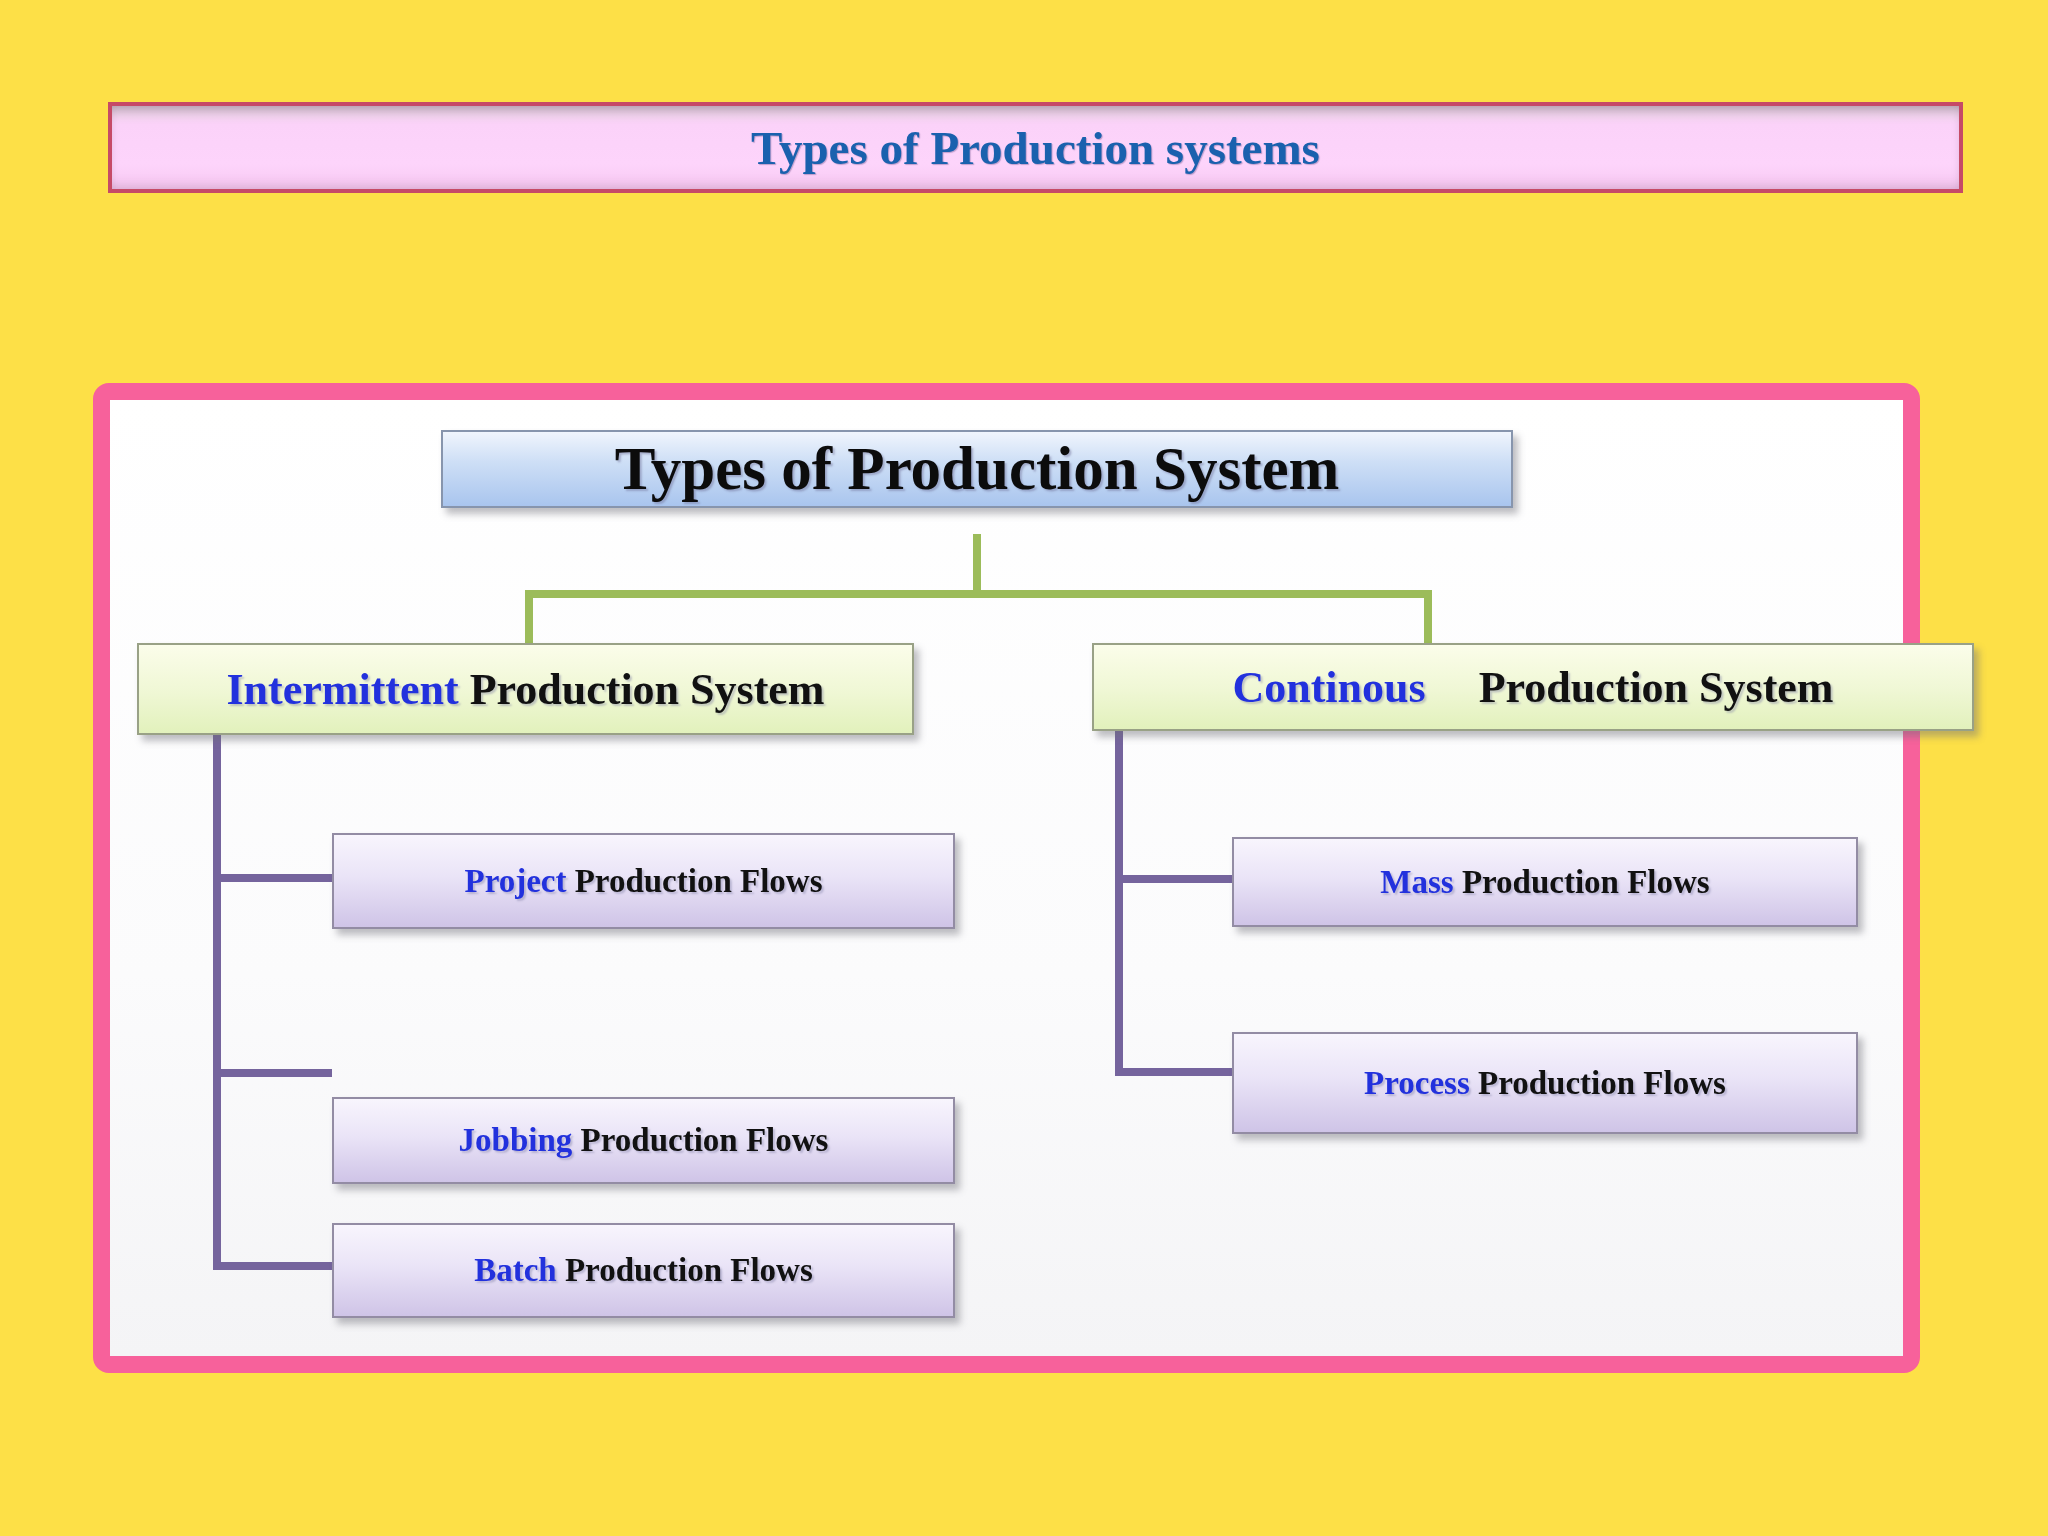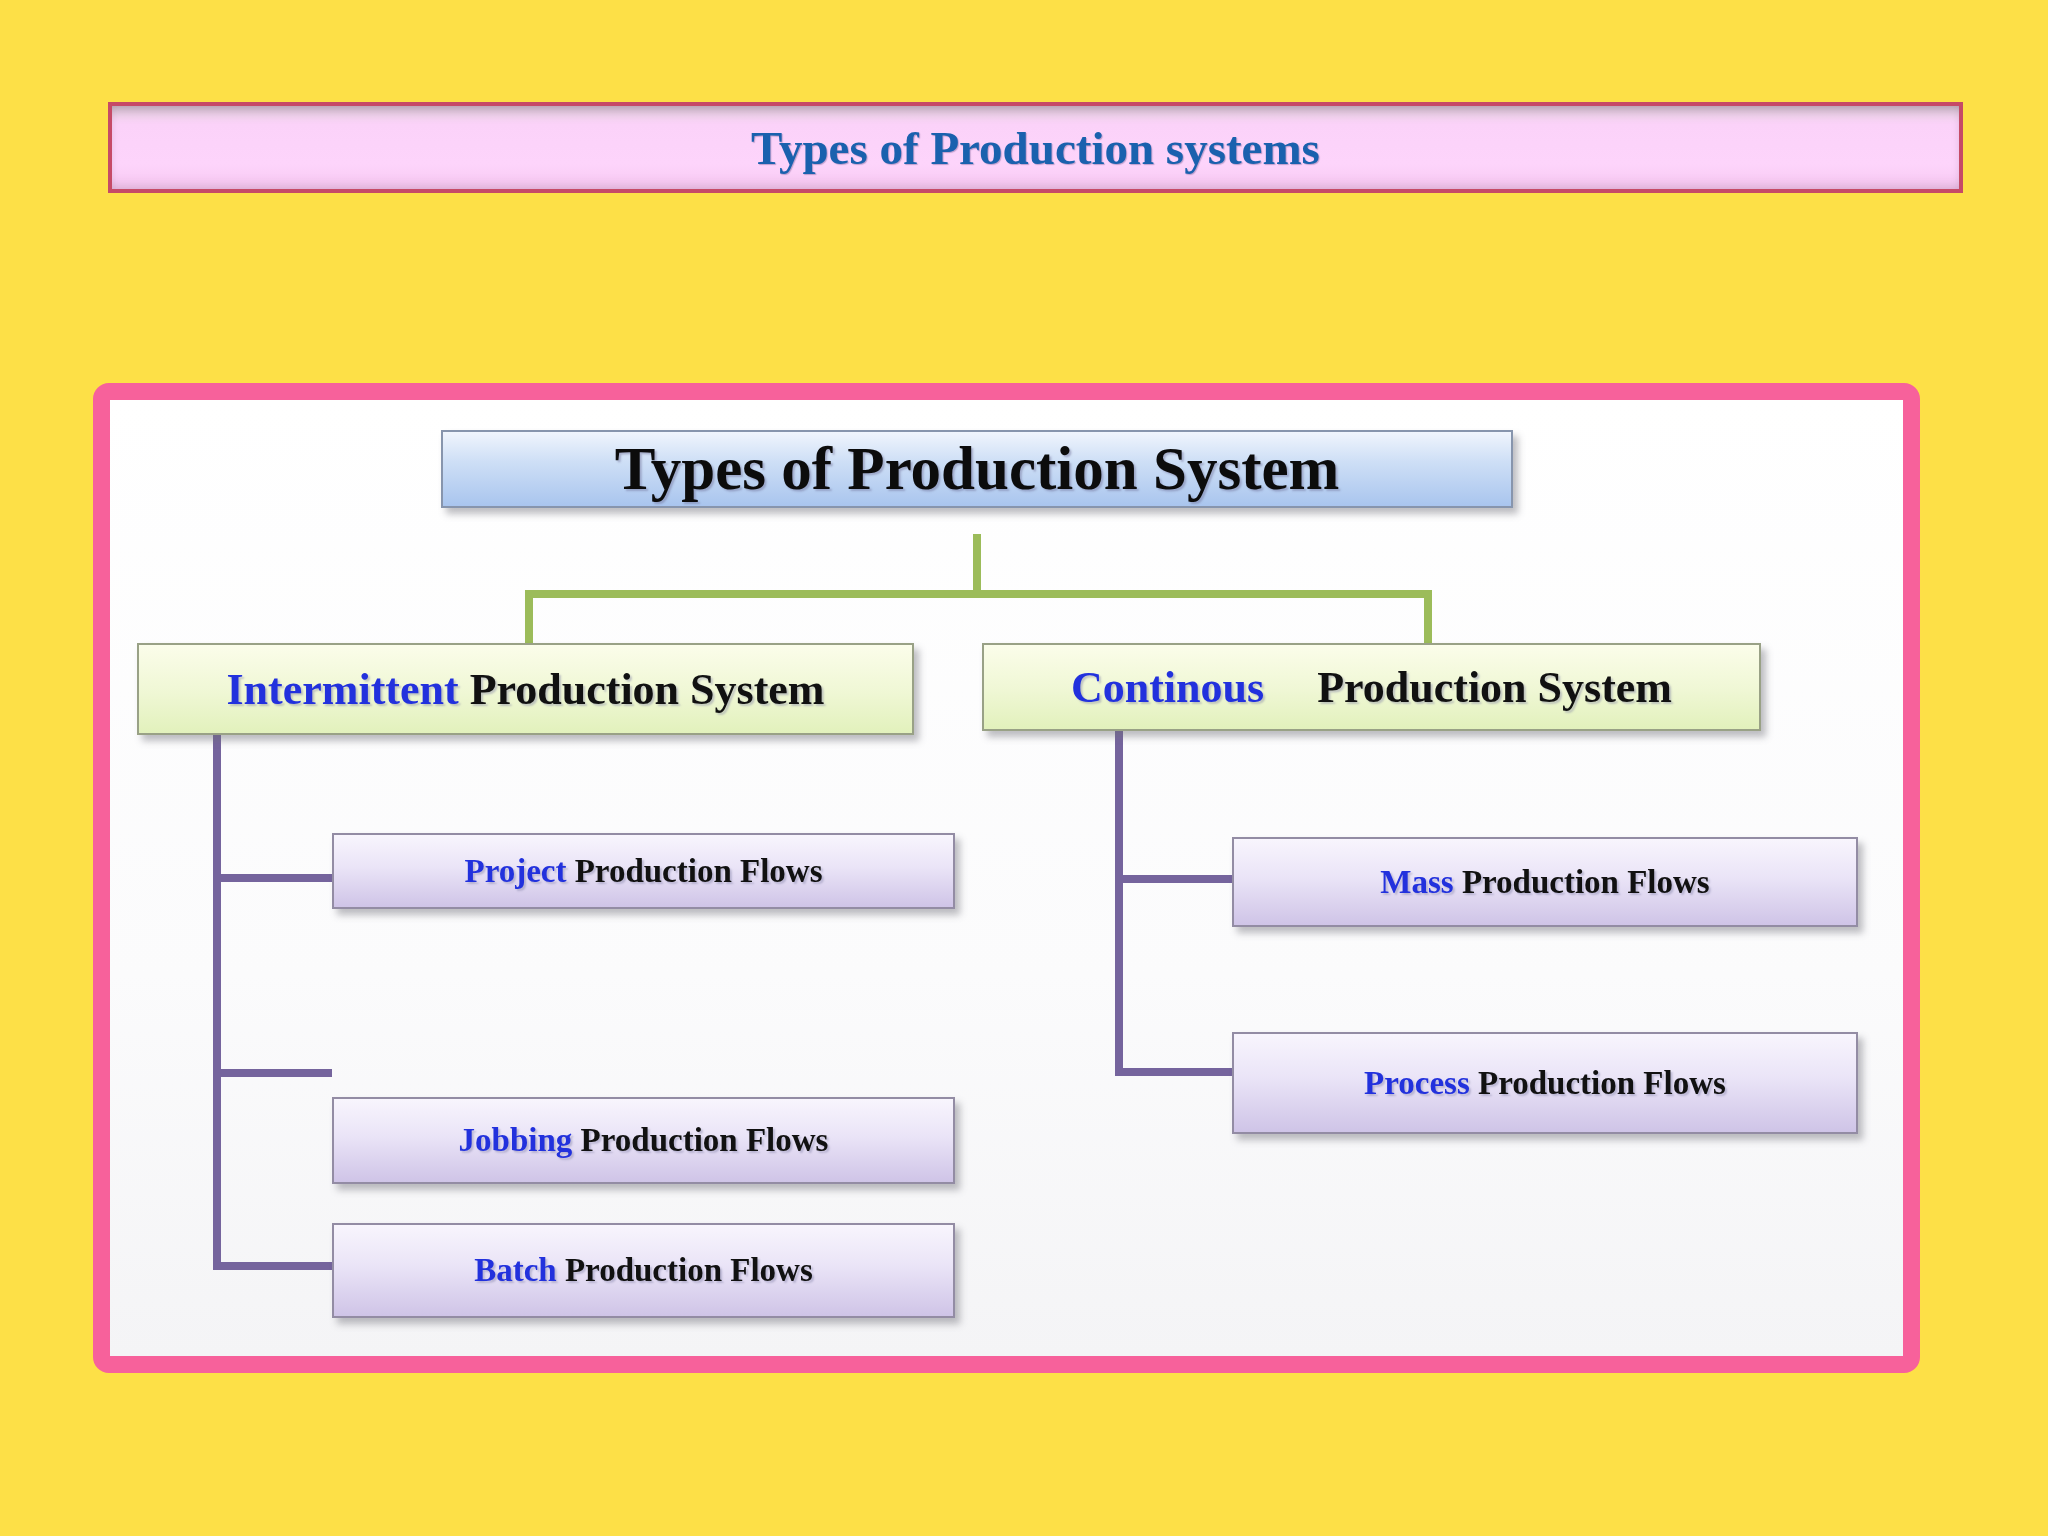--- a/index.html
+++ b/index.html
@@ -90,25 +90,25 @@
   <div class="line purple" style="left:1119px;top:875px;width:113px;height:8px;"></div>
   <div class="line purple" style="left:1119px;top:1068px;width:113px;height:8px;"></div>
 
   <div class="node root-box">
     <span>Types of Production System</span>
   </div>
 
   <div class="node branch-box" style="left:137px;">
     <span class="hl">Intermittent</span><span> Production System</span>
   </div>
-  <div class="node branch-box" style="left:982px;width:779px;height:88px;gap:42px;">
+  <div class="node branch-box" style="left:1092px;width:882px;height:88px;gap:42px;">
     <span class="hl">Continous</span><span> Production System</span>
   </div>
 
-  <div class="node leaf-box" style="left:332px;top:833px;width:623px;height:76px;text-align:center;">
+  <div class="node leaf-box" style="left:332px;top:833px;width:623px;height:96px;text-align:center;">
     <span class="hl">Project</span><span> Production Flows</span>
   </div>
   <div class="node leaf-box" style="left:332px;top:1086px;width:623px;height:87px;margin-top:11px;">
     <span class="hl">Jobbing</span><span> Production Flows</span>
   </div>
   <div class="node leaf-box" style="left:332px;top:1223px;width:623px;height:95px;">
     <span class="hl">Batch</span><span> Production Flows</span>
   </div>
 
   <div class="node leaf-box" style="left:1232px;top:837px;width:626px;height:90px;">

